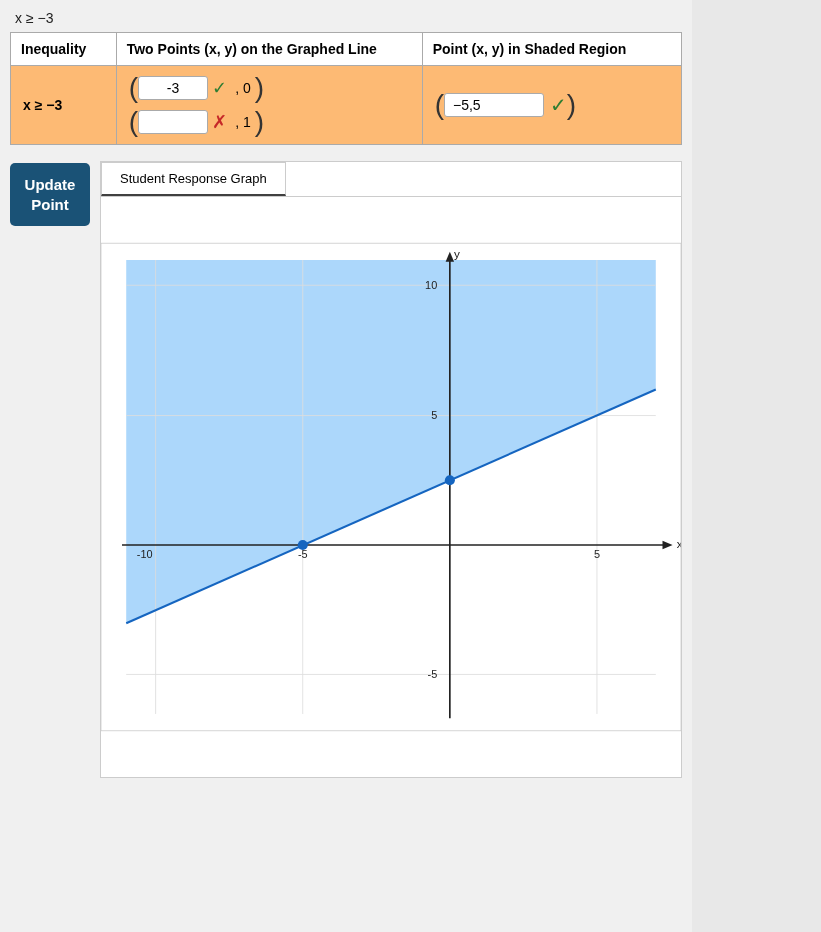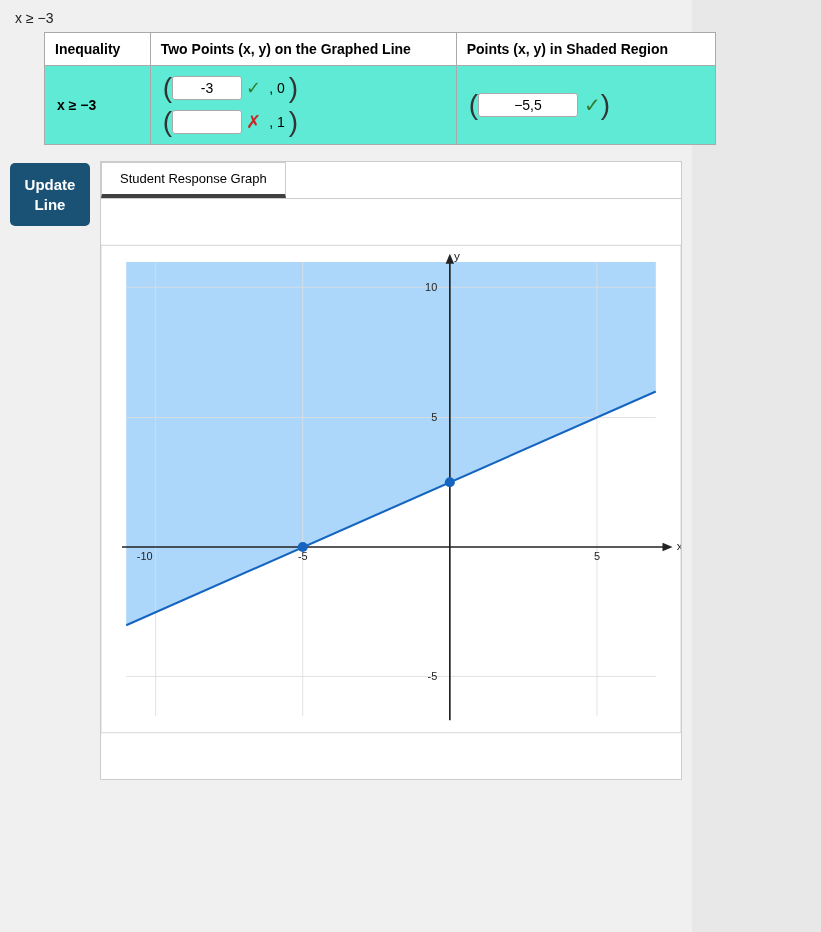--- a/index.html
+++ b/index.html
@@ -22,24 +22,23 @@
       font-size: 14px;
       color: #222;
       margin-bottom: 6px;
       padding-left: 5px;
     }
 
     
     .inequality-table {
       width: 100%;
       border-collapse: collapse;
-      background: #5eead4;
+      background: #fdba74;
       border: 1.5px solid #aaa;
       margin-bottom: 16px;
-      margin-left: 34px;
     }
     .inequality-table th {
       background: white;
       border: 1.5px solid #aaa;
       padding: 8px 10px;
       font-size: 14px;
       font-weight: bold;
       text-align: left;
     }
     .inequality-table td {
@@ -99,21 +98,20 @@
     .shaded-point {
       display: flex;
       align-items: center;
     }
     .shaded-input {
       border: 1.5px solid #aaa;
       border-radius: 3px;
       padding: 3px 8px;
       font-size: 14px;
       width: 100px;
-      text-align: center;
     }
     .shaded-check {
       color: #2e7d32;
       font-size: 20px;
       margin-left: 6px;
     }
 
     
     .bottom-section {
       display: flex;
@@ -154,21 +152,21 @@
       padding: 8px 18px;
       font-size: 13px;
       cursor: pointer;
       border: 1px solid #ccc;
       border-bottom: none;
       background: #f0f0f0;
       color: #333;
     }
     .tab.active {
       background: white;
-      border-bottom: 4px solid #404040;
+      border-bottom: 2px solid #404040;
       color: #000;
       font-weight: 500;
     }
 
     .graph-canvas {
       position: relative;
       width: 100%;
       height: 580px;
       overflow: hidden;
       background: white;
@@ -186,21 +184,21 @@
 
 <div class="page-container">
 
   <div class="title-line">x ≥ −3</div>
 
   <table class="inequality-table">
     <thead>
       <tr>
         <th class="col-inequality">Inequality</th>
         <th class="col-two-points">Two Points (x, y) on the Graphed Line</th>
-        <th class="col-shaded">Points (x, y) in Shaded Region</th>
+        <th class="col-shaded">Point (x, y) in Shaded Region</th>
       </tr>
     </thead>
     <tbody>
       <tr>
         <td class="col-inequality">
           <span class="inequality-label">x ≥ −3</span>
         </td>
         <td class="col-two-points">
 
           <div class="point-row">
@@ -228,21 +226,21 @@
           </div>
         </td>
       </tr>
     </tbody>
   </table>
 
   <div class="bottom-section">
 
     <button class="update-btn">
       <span>Update</span><br>
-      <span>Line</span>
+      <span>Point</span>
     </button>
 
     <div class="graph-area">
 
       <div class="tabs">
         <div class="tab active">Student Response Graph</div>
       </div>
 
       <div class="graph-canvas">
         <svg class="graph-svg" viewBox="0 0 690 580" preserveAspectRatio="xMidYMid meet">

